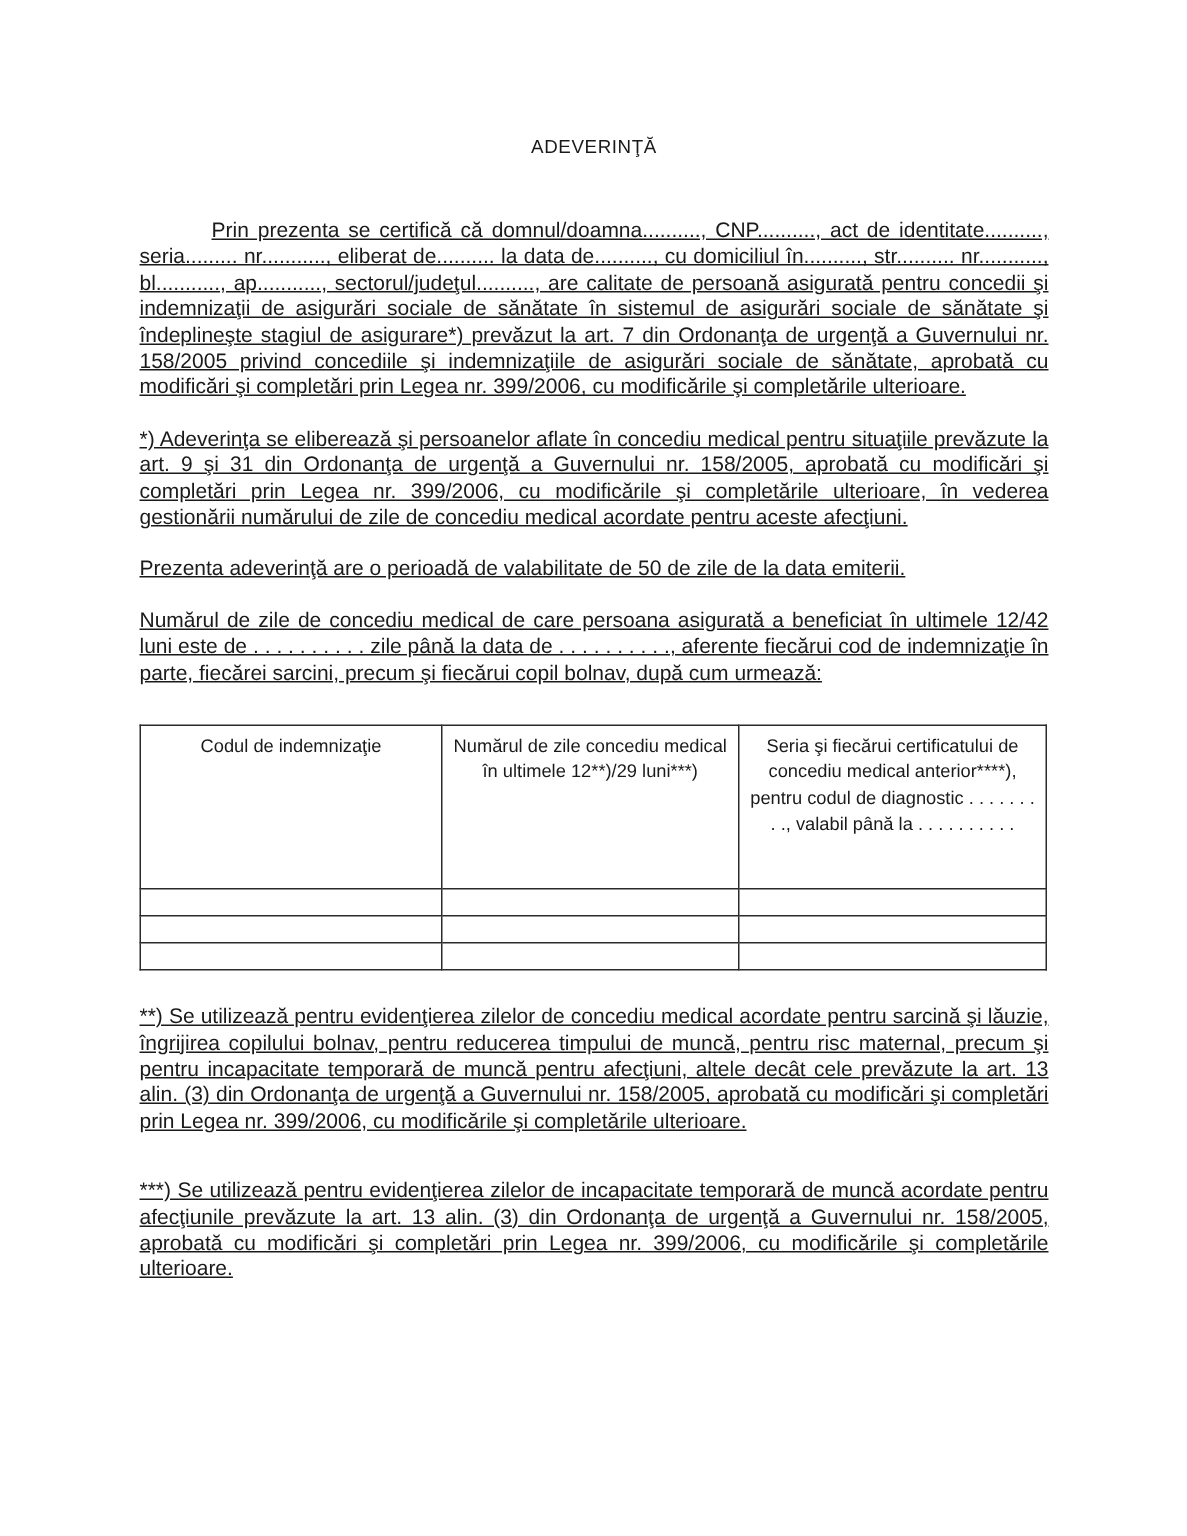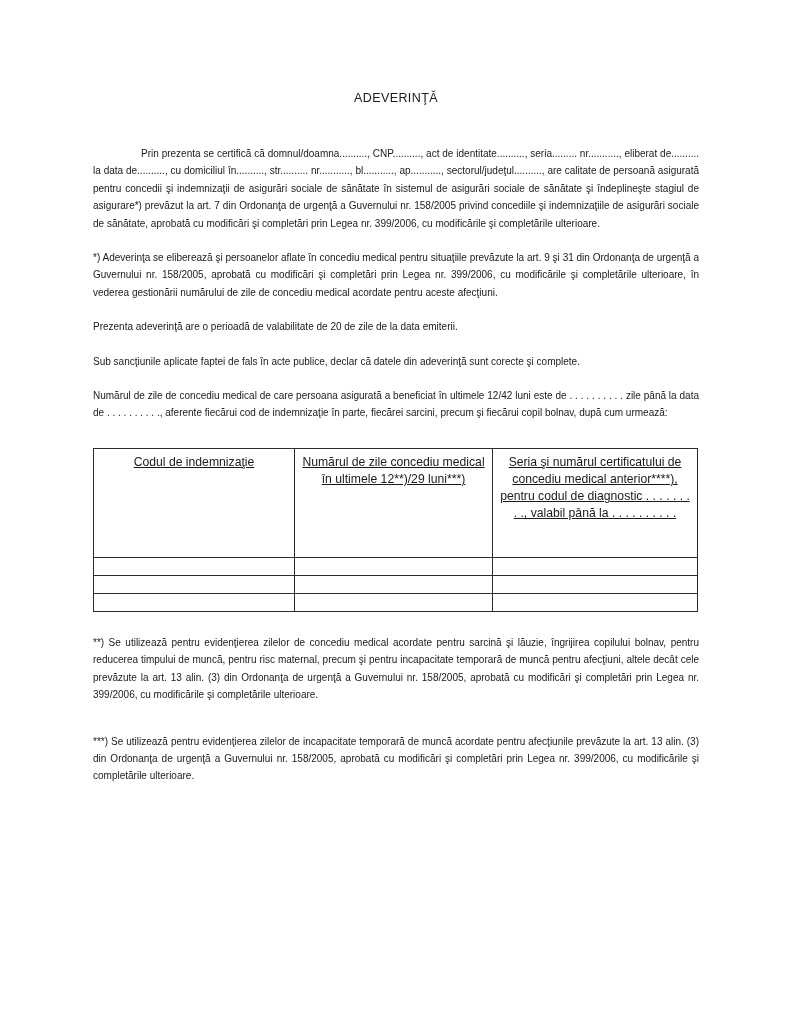--- a/index.html
+++ b/index.html
@@ -33,26 +33,27 @@
   .doc-title {
     text-align: center;
     font-size: 12.5px;
     letter-spacing: 0.4px;
     margin: 0;
     padding-top: 91px;
     font-weight: normal;
     line-height: 1.2;
   }
   p.para {
-    font-size: 10px;
+    font-size: 14px;
     line-height: 17.4px;
     text-align: justify;
     margin: 0;
     hyphens: none;
     word-spacing: 0;
+    text-decoration: underline;
   }
   p.para.first {
     margin-top: 39px;
     text-indent: 48px;
   }
   p.para.gap {
     margin-top: 17px;
   }
   
   table.ct {
@@ -68,21 +69,20 @@
     vertical-align: top;
     padding: 5px 6px 3px 6px;
     text-align: center;
   }
   table.ct col.c1 { width: 201px; }
   table.ct col.c2 { width: 198px; }
   table.ct col.c3 { width: 205px; }
   table.ct tr.head td {
     height: 100px;
     vertical-align: top;
-    text-decoration: underline;
   }
   table.ct tr.blank td {
     height: 17px;
     padding: 0;
   }
   .footnotes {
     margin-top: 22px;
   }
   .footnotes p.para + p.para {
     margin-top: 29px;
@@ -94,37 +94,36 @@
 
 <div class="page">
   <div class="content">
 
     <h1 class="doc-title">ADEVERINŢĂ</h1>
 
     <p class="para first">Prin prezenta se certifică că domnul/doamna.........., CNP.........., act de identitate.........., seria......... nr..........., eliberat de.......... la data de.........., cu domiciliul în.........., str.......... nr..........., bl..........., ap..........., sectorul/judeţul.........., are calitate de persoană asigurată pentru concedii şi indemnizaţii de asigurări sociale de sănătate în sistemul de asigurări sociale de sănătate şi îndeplineşte stagiul de asigurare*) prevăzut la art. 7 din Ordonanţa de urgenţă a Guvernului nr. 158/2005 privind concediile şi indemnizaţiile de asigurări sociale de sănătate, aprobată cu modificări şi completări prin Legea nr. 399/2006, cu modificările şi completările ulterioare.</p>
 
     <p class="para gap">*) Adeverinţa se eliberează şi persoanelor aflate în concediu medical pentru situaţiile prevăzute la art. 9 şi 31 din Ordonanţa de urgenţă a Guvernului nr. 158/2005, aprobată cu modificări şi completări prin Legea nr. 399/2006, cu modificările şi completările ulterioare, în vederea gestionării numărului de zile de concediu medical acordate pentru aceste afecţiuni.</p>
 
-    <p class="para gap">Prezenta adeverinţă are o perioadă de valabilitate de 20 de zile de la data emiterii.</p>
+    <p class="para gap">Prezenta adeverinţă are o perioadă de valabilitate de 50 de zile de la data emiterii.</p>
 
-    <p class="para gap">Sub sancţiunile aplicate faptei de fals în acte publice, declar că datele din adeverinţă sunt corecte şi complete.</p>
 
     <p class="para gap">Numărul de zile de concediu medical de care persoana asigurată a beneficiat în ultimele 12/42 luni este de . . . . . . . . . . zile până la data de . . . . . . . . . ., aferente fiecărui cod de indemnizaţie în parte, fiecărei sarcini, precum şi fiecărui copil bolnav, după cum urmează:</p>
 
     <table class="ct">
       <colgroup>
         <col class="c1">
           <col class="c2">
           <col class="c3">
       </colgroup>
       <tbody>
         <tr class="head">
           <td>Codul de indemnizaţie</td>
           <td>Numărul de zile concediu medical în ultimele 12**)/29 luni***)</td>
-          <td>Seria şi numărul certificatului de concediu medical anterior****), pentru codul de diagnostic . . . . . . . . ., valabil până la . . . . . . . . . .</td>
+          <td>Seria şi fiecărui certificatului de concediu medical anterior****), pentru codul de diagnostic . . . . . . . . ., valabil până la . . . . . . . . . .</td>
         </tr>
         <tr class="blank">
           <td></td>
           <td></td>
           <td></td>
         </tr>
         <tr class="blank">
           <td></td>
           <td></td>
           <td></td>

